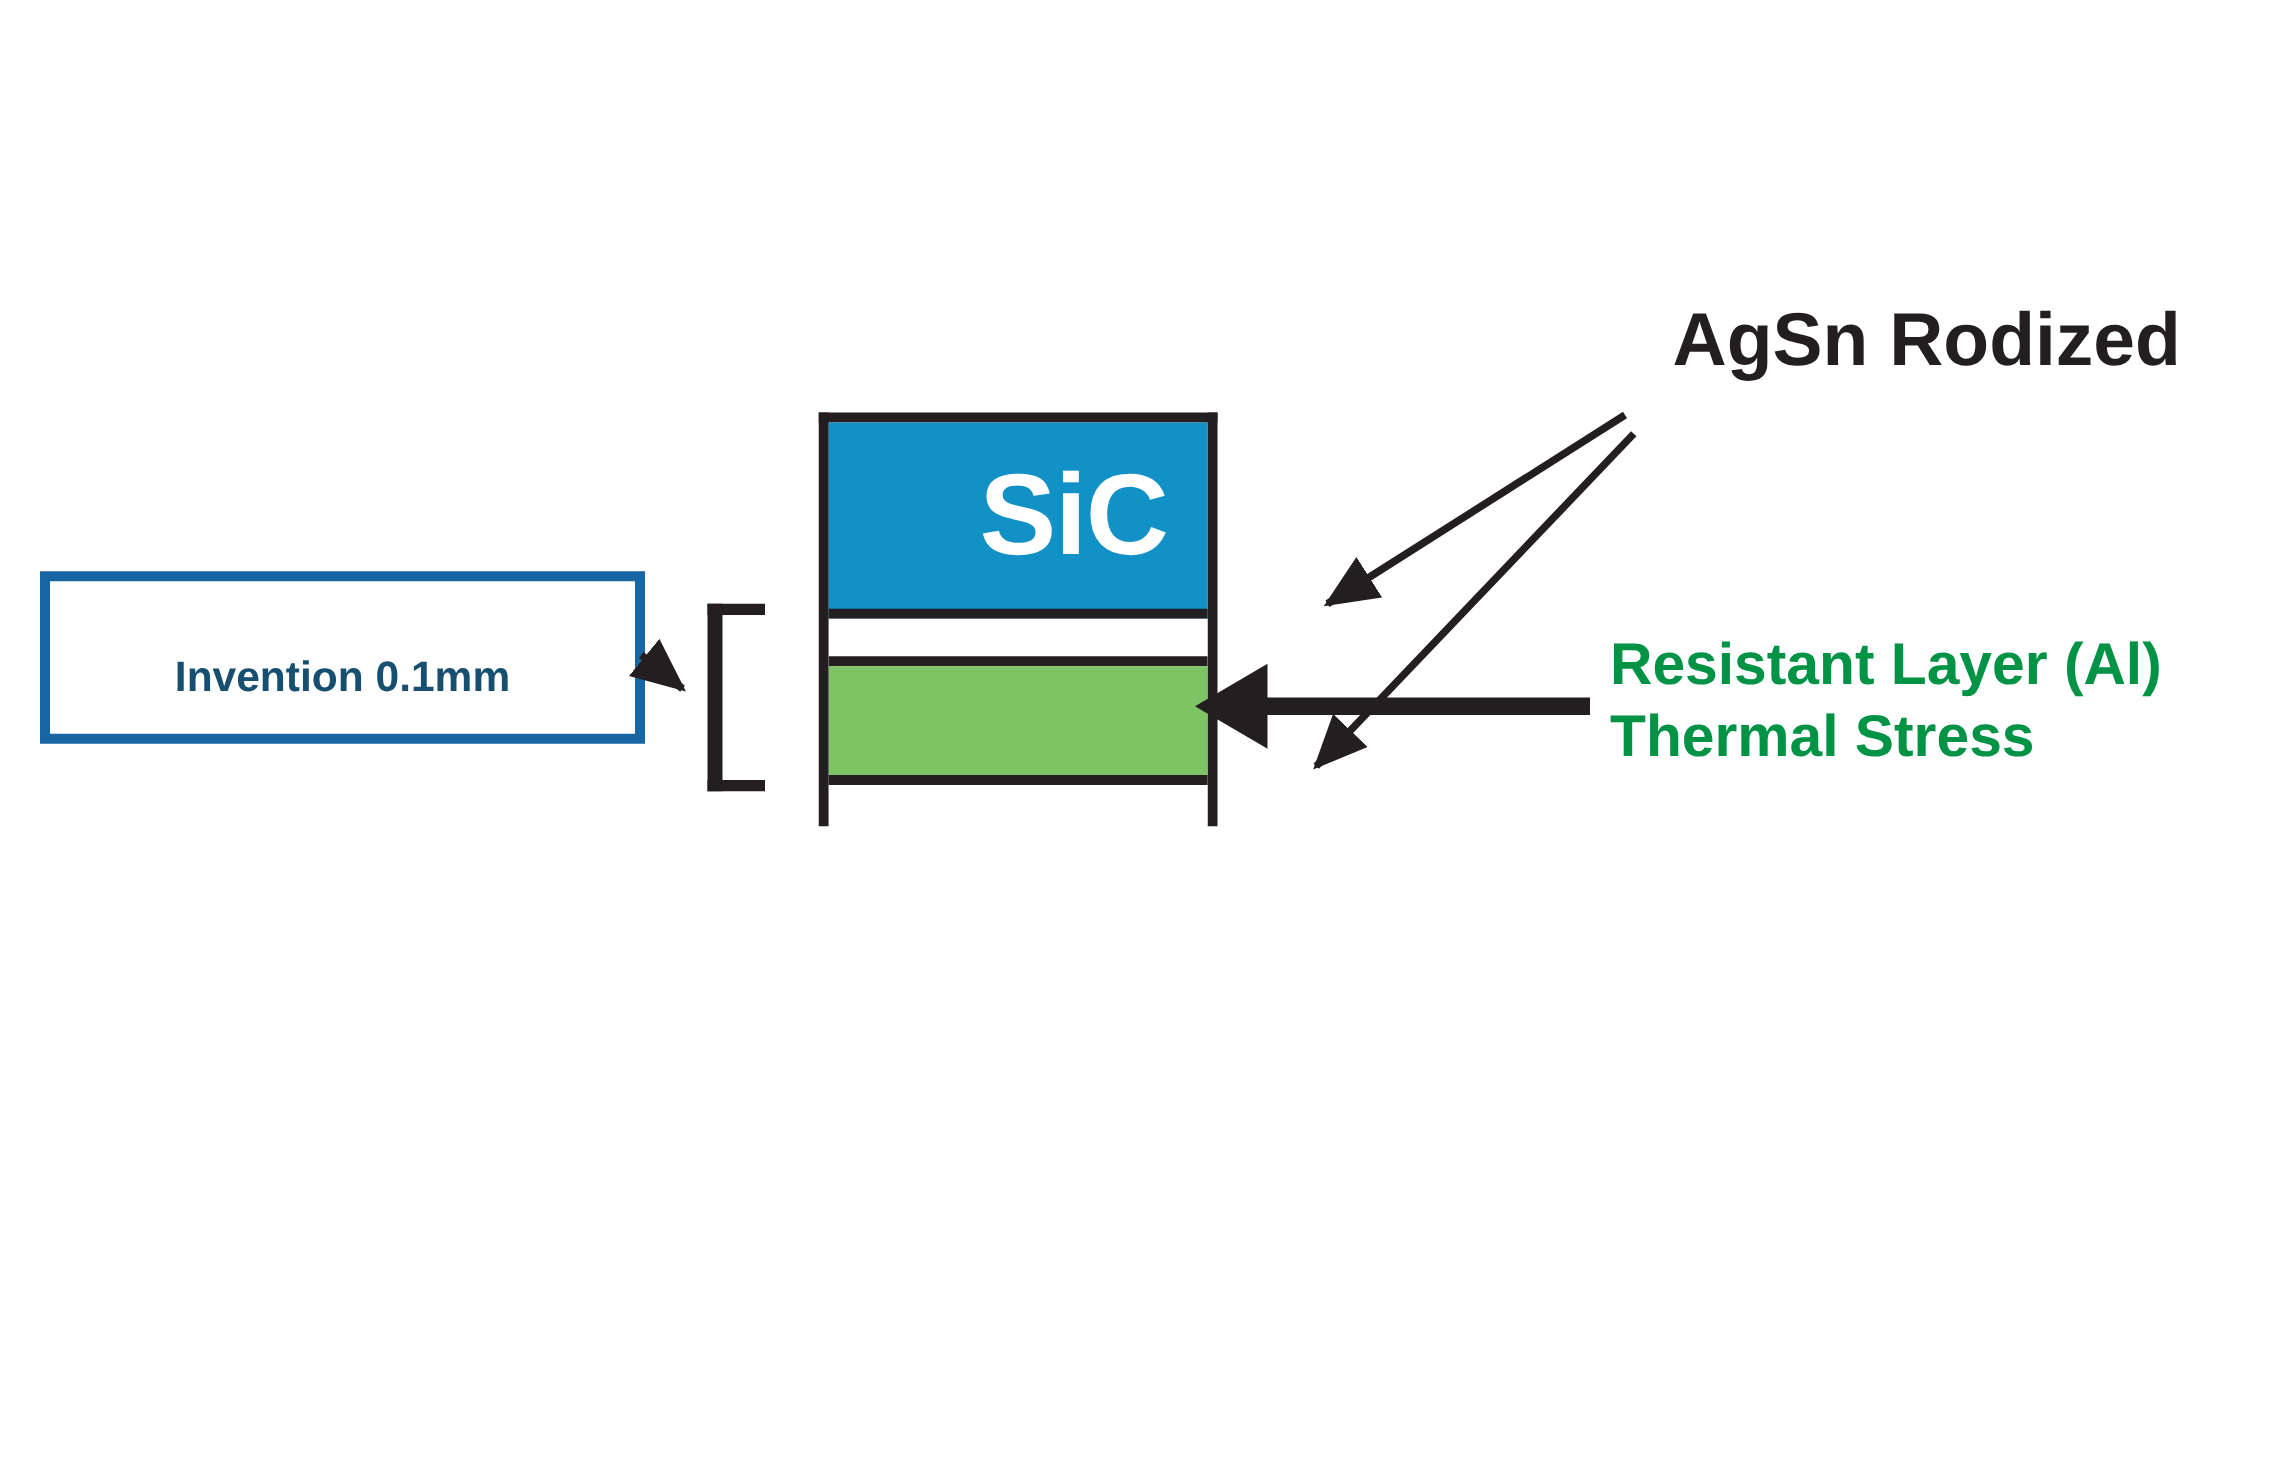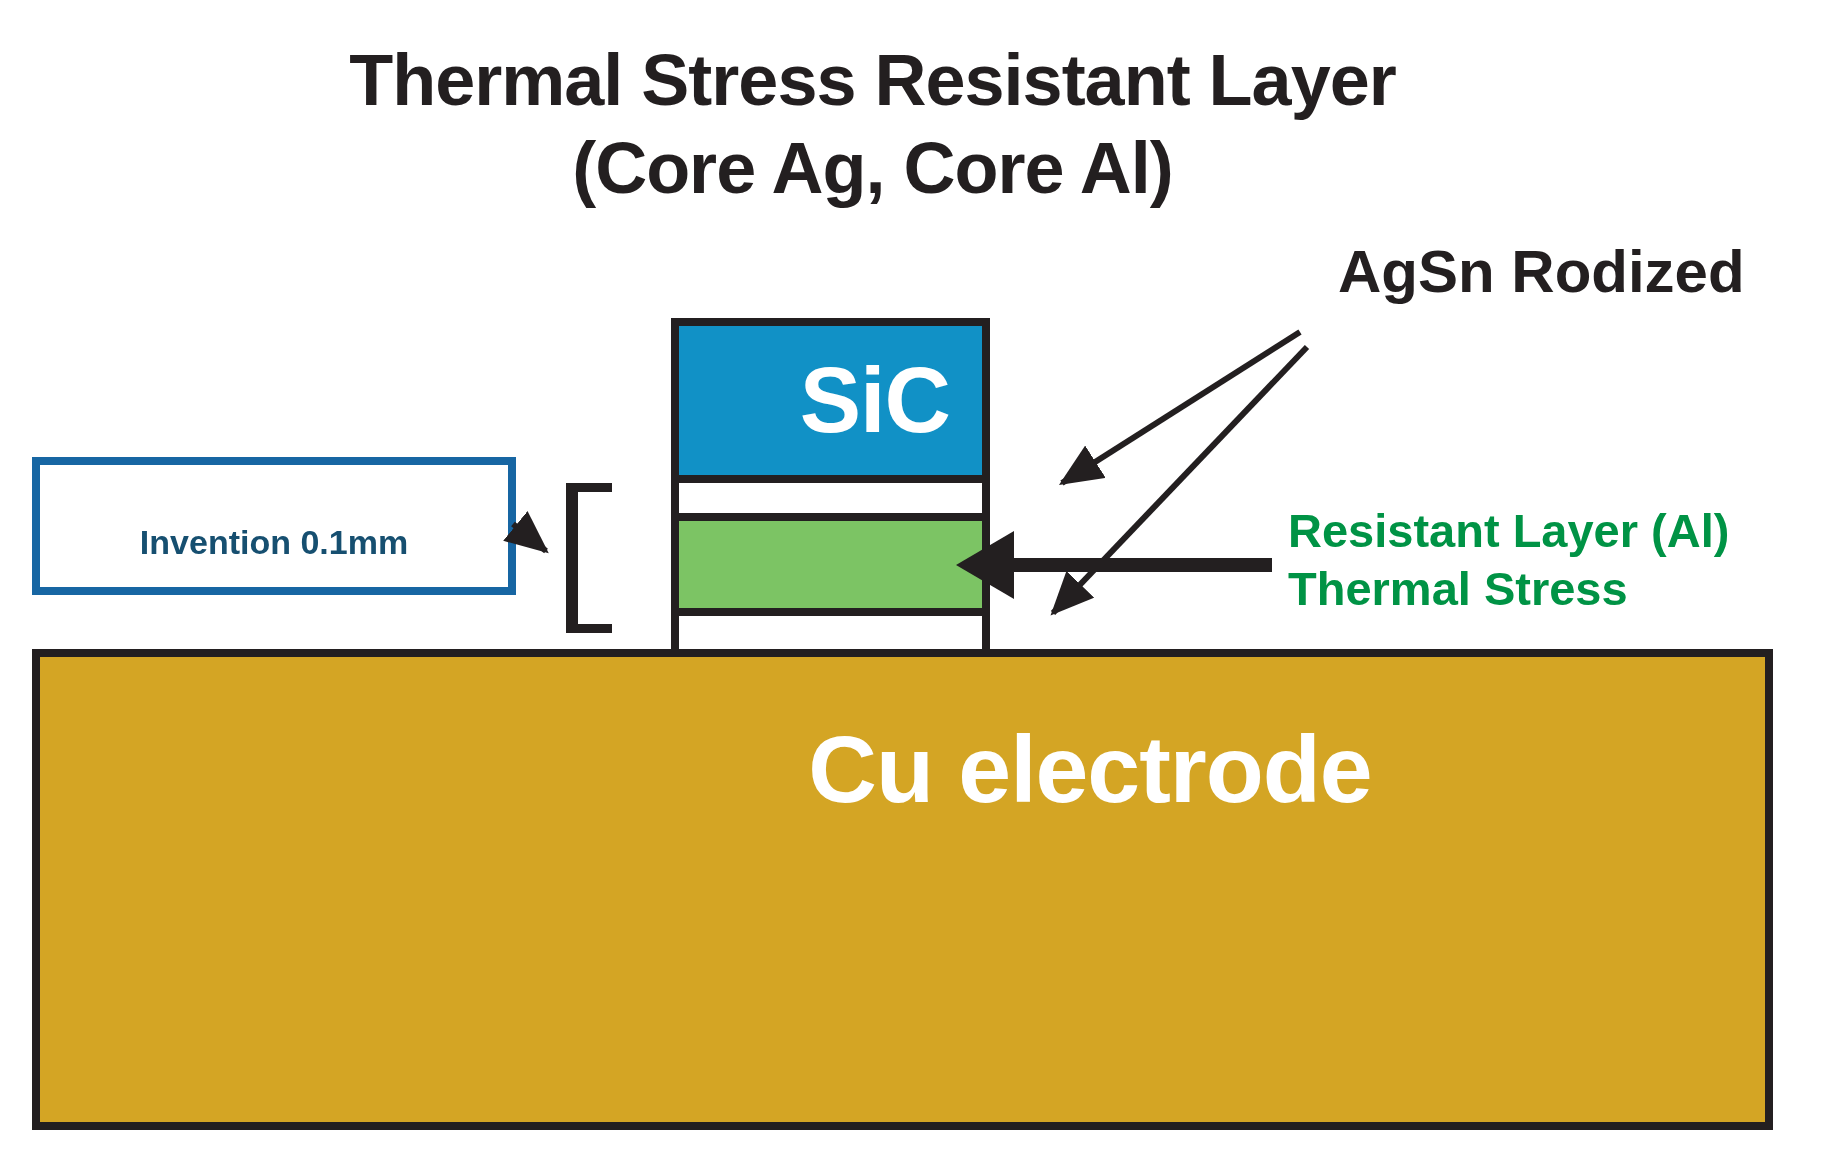--- a/index.html
+++ b/index.html
@@ -23,23 +23,23 @@
   }
   
   .title-block{
     position:absolute;left:0;top:36px;width:1745px;
     text-align:center;color:var(--ink);
     font-weight:bold;font-size:72px;line-height:88px;
     letter-spacing:-1px;
   }
   
   .stack{
-    position:absolute;left:655px;top:318px;width:319px;height:331px;
+    position:absolute;left:655px;top:330px;width:319px;height:331px;
     background:var(--layer-white);
-    border:8px solid var(--ink);border-bottom:none;margin-left:16px;
+    border:8px solid var(--ink);border-bottom:none;
   }
   .layer-sic{
     height:157px;background:var(--sic-blue);
     border-bottom:8px solid var(--ink);
     display:flex;align-items:center;justify-content:flex-end;
     padding-right:32px;
   }
   .layer-sic .sic-text{
     color:#fff;font-weight:bold;font-size:92px;letter-spacing:-1px;
   }
@@ -80,45 +80,38 @@
     color:var(--thermal-text);font-weight:bold;font-size:47px;line-height:58px;
     white-space:nowrap;
   }
   .arrow-svg{position:absolute;left:0;top:0;width:1825px;height:1175px;}
 </style>
 </head>
 <body>
 
 <div class="page">
 
-  <div class="title-block">
-    <div>Thermal Stress Resistant Layer</div>
-    <div>(Core Ag, Core Al)</div>
-  </div>
 
   <div class="invention-box">
     <span>Invention 0.1mm</span>
   </div>
 
   <div class="bracket-part bracket-v"></div>
   <div class="bracket-part bracket-top"></div>
   <div class="bracket-part bracket-bottom"></div>
 
   <div class="stack">
     <div class="layer-sic">
       <span class="sic-text">SiC</span>
     </div>
     <div class="layer-bond-top"></div>
     <div class="layer-thermal"></div>
     <div class="layer-bond-bottom"></div>
   </div>
 
-  <div class="cu-box">
-    <div class="cu-text">Cu electrode</div>
-  </div>
 
   <div class="agsn-label">
     <div>AgSn Rodized</div>
   </div>
 
   <div class="thermal-label">
     <div>Resistant Layer (Al)</div>
     <div>Thermal Stress</div>
   </div>
 

